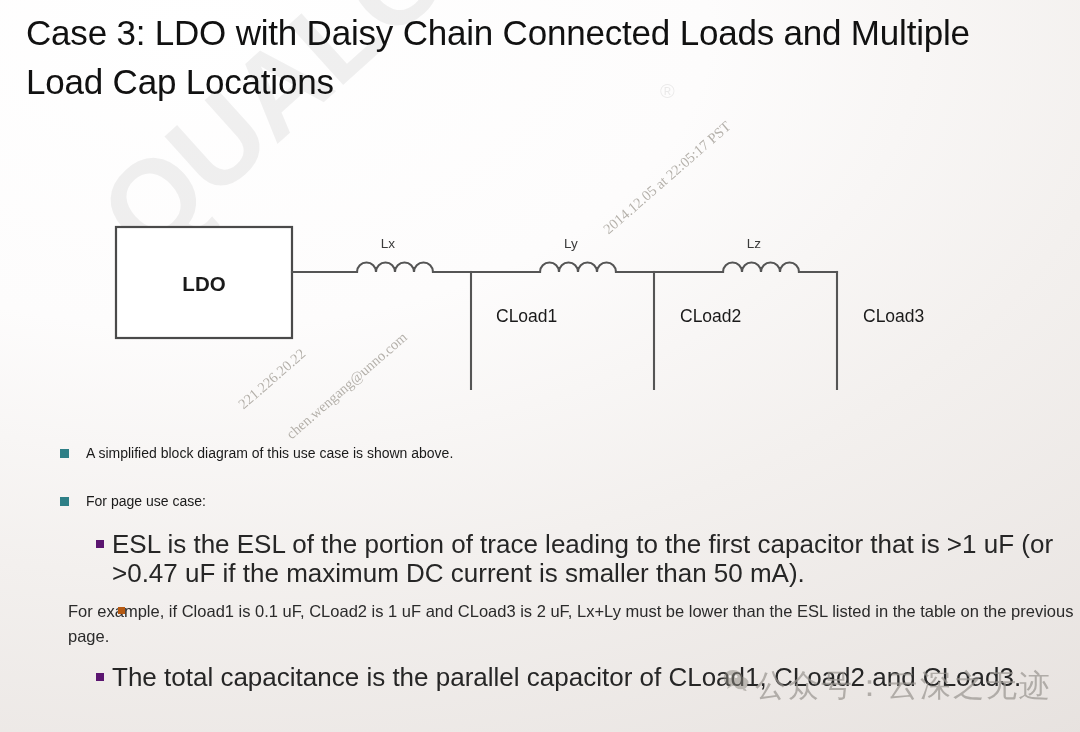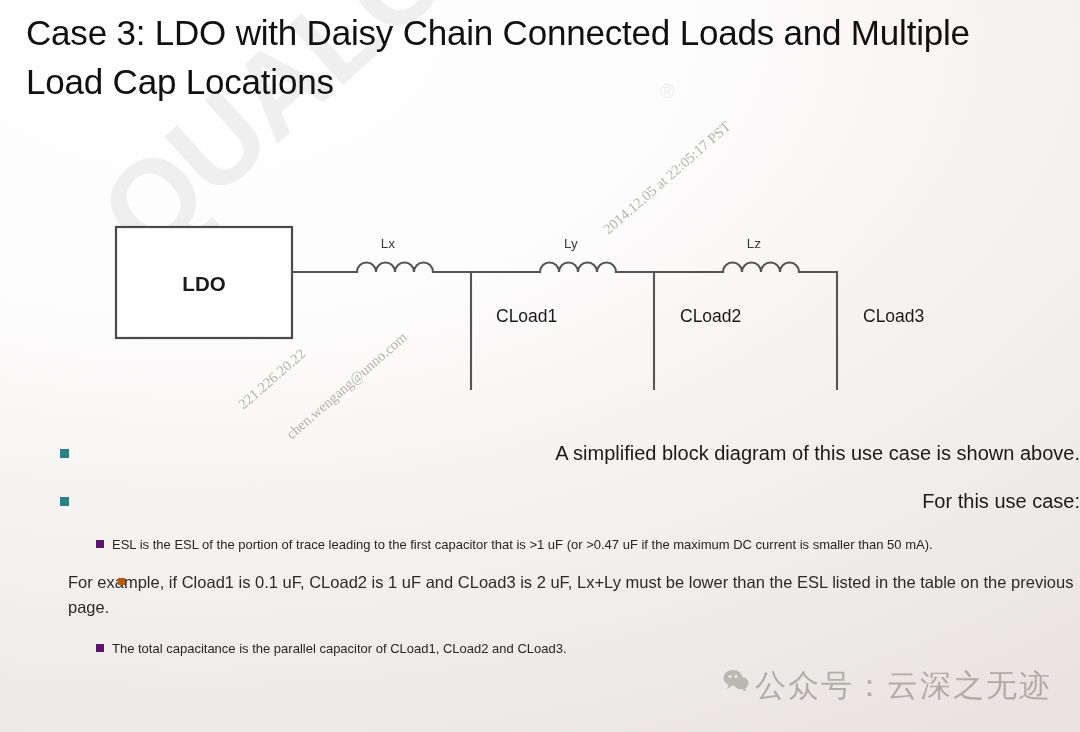--- a/index.html
+++ b/index.html
@@ -21,23 +21,23 @@
     position:absolute;
     left:26px; top:8px; width:1010px;
     font-size:35px; line-height:49px;
     font-weight:400; color:#111111;
     letter-spacing:-0.2px;
   }
   
   #circuit { position:absolute; left:0; top:200px; width:1080px; height:190px; }
   
   #body { position:absolute; left:0; top:440px; width:1080px; }
-  .b1 { position:relative; padding-left:86px; font-size:20px; color:#1a1a1a; line-height:26px;text-align:right; }
+  .b1 { position:relative; padding-left:86px; font-size:14px; color:#1a1a1a; line-height:26px; }
   .b1 .mk { position:absolute; left:60px; top:9px; width:9px; height:9px; background:#2e7f86; }
-  .b2 { position:relative; padding-left:112px; font-size:13px; color:#262626; line-height:29px; }
+  .b2 { position:relative; padding-left:112px; font-size:26px; color:#262626; line-height:29px; }
   .b2 .mk { position:absolute; left:96px; top:10px; width:8px; height:8px; background:#5b1570; }
   .b3 { position:relative; padding-left:68px; font-size:16.5px; color:#2b2b2b; line-height:25px; }
   .b3 .mk { position:absolute; left:118px; top:8px; width:7px; height:7px; background:#b65a12; }
   .r1 { margin-top:0px; }
   .r2 { margin-top:22px; }
   .r3 { margin-top:16px; }
   .r4 { margin-top:11px; }
   .r5 { margin-top:14px; }
   
   #wm-qc {
@@ -150,21 +150,21 @@
 
   <div id="body">
 
     <div class="b1 r1">
       <span class="mk" style="background: rgb(46, 127, 134);"></span>
       <span>A simplified block diagram of this use case is shown above.</span>
     </div>
 
     <div class="b1 r2">
       <span class="mk" style="background: rgb(46, 127, 134);"></span>
-      <span>For this use case:</span>
+      <span>For page use case:</span>
     </div>
 
     <div class="b2 r3">
       <span class="mk" style="background: rgb(91, 21, 112);"></span>
       <span>ESL is the ESL of the portion of trace leading to the first capacitor that is &gt;1 uF (or &gt;0.47 uF if the maximum DC current is smaller than 50 mA).</span>
     </div>
 
     <div class="b3 r4">
       <span class="mk" style="background: rgb(182, 90, 18);"></span>
       <span>For example, if Cload1 is 0.1 uF, CLoad2 is 1 uF and CLoad3 is 2 uF, Lx+Ly must be lower than the ESL listed in the table on the previous page.</span>

